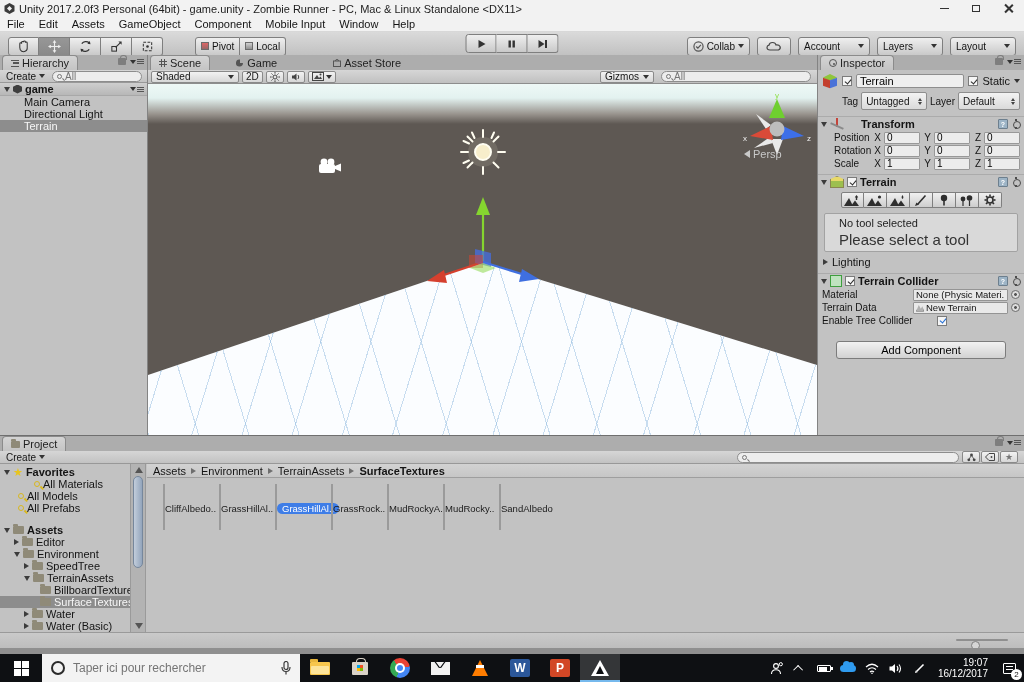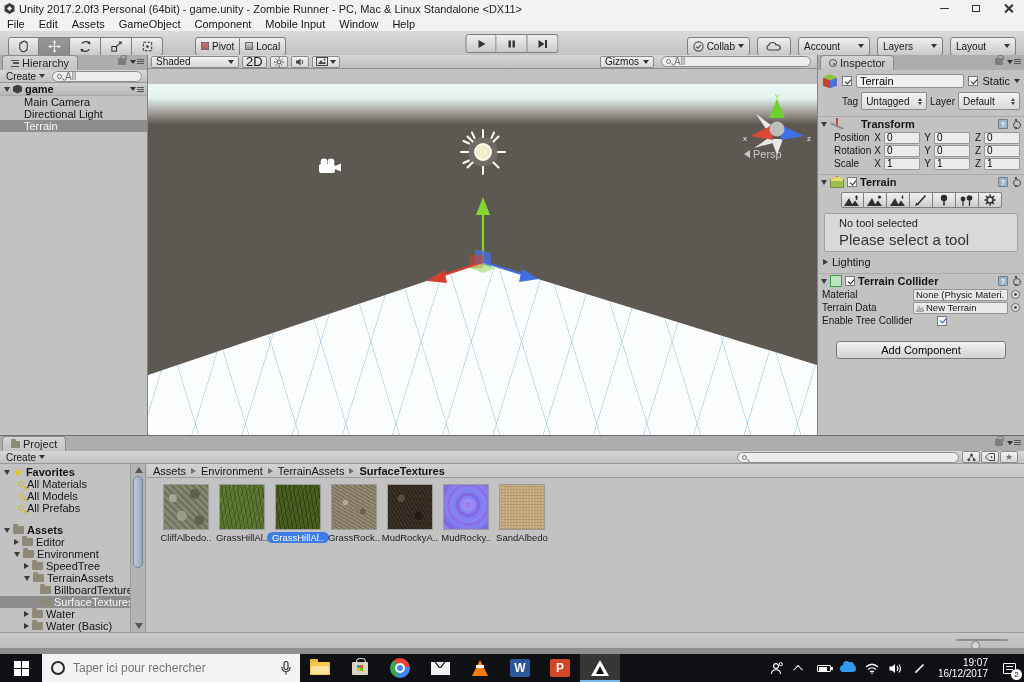--- a/index.html
+++ b/index.html
@@ -62,21 +62,21 @@
   .h-row.child{padding-left:24px;}
   .h-row.sel{background:#8d8d8d;color:#f6f6f6;}
   .hier-tab-icon{width:8px;height:7px;border-top:1.5px solid #555;border-bottom:1.5px solid #555;position:relative;}
   .hier-tab-icon::after{content:"";position:absolute;left:2px;top:1.5px;width:6px;height:1.5px;background:#555;}
   .ucube{width:9px;height:9px;background:#3e3e3e;clip-path:polygon(50% 0,100% 25%,100% 75%,50% 100%,0 75%,0 25%);position:relative;flex:0 0 auto;}
 
   
   #scene-panel{position:absolute;left:148px;top:55px;width:669px;height:380px;background:#c2c2c2;}
   .scene-toolbar{height:14px;background:linear-gradient(#d6d6d6,#c0c0c0);border-bottom:1px solid #8d8d8d;display:flex;align-items:center;padding:0 3px;gap:3px;}
   .dropdown{height:12px;background:linear-gradient(#f2f2f2,#d7d7d7);border:1px solid #8a8a8a;border-radius:2px;display:flex;align-items:center;padding:0 4px;gap:4px;font-size:10px;}
-  .sbtn{height:12px;min-width:18px;background:linear-gradient(#f2f2f2,#d7d7d7);border:1px solid #8a8a8a;border-radius:2px;display:flex;align-items:center;justify-content:center;font-size:13px;padding:0 3px;gap:2px;}
+  .sbtn{height:12px;min-width:18px;background:linear-gradient(#f2f2f2,#d7d7d7);border:1px solid #8a8a8a;border-radius:2px;display:flex;align-items:center;justify-content:center;font-size:10px;padding:0 3px;gap:2px;}
   #viewport{position:absolute;left:0;top:29px;width:669px;height:351px;background:#5e5853;overflow:hidden;}
   .sky{position:absolute;left:0;top:0;width:100%;height:40px;background:linear-gradient(#eef8f6 0px,#e3f2f0 14px,#99948e 30px,#5e5853 40px);}
   .terrain-plane{position:absolute;left:0;top:0;width:669px;height:351px;background-color:#fbfdff;background-image:repeating-linear-gradient(107deg,rgba(148,188,224,.5) 0 1px,transparent 1px 48px),repeating-linear-gradient(73deg,rgba(148,188,224,.5) 0 1px,transparent 1px 48px);clip-path:polygon(335px 178px,669px 281px,669px 351px,0 351px,0 291px);}
   .persp-label{position:absolute;left:596px;top:64px;color:#c9c9c9;font-size:11px;display:flex;align-items:center;gap:3px;}
   .persp-tri{width:0;height:0;border-top:4px solid transparent;border-bottom:4px solid transparent;border-right:6px solid #c9c9c9;}
 
   
   #inspector{position:absolute;left:817px;top:55px;width:207px;height:380px;background:#c2c2c2;border-left:1px solid #838383;}
   .insp-tab-icon{width:8px;height:8px;border:1px solid #555;border-radius:50%;position:relative;}
   .insp-tab-icon::after{content:"";position:absolute;left:2.5px;top:2.5px;width:2px;height:2px;background:#555;border-radius:50%;}
@@ -138,21 +138,21 @@
   .folder{width:11px;height:8px;background:#8f8a78;border-radius:1px;position:relative;flex:0 0 auto;}
   .folder::before{content:"";position:absolute;left:0;top:-2px;width:5px;height:2px;background:#8f8a78;border-radius:1px 1px 0 0;}
   .vscroll{position:absolute;left:130px;top:0;width:16px;height:100%;background:#b3b3b3;border-left:1px solid #9a9a9a;border-right:1px solid #9a9a9a;}
   .vscroll .up{position:absolute;left:4px;top:3px;width:0;height:0;border-left:4px solid transparent;border-right:4px solid transparent;border-bottom:6px solid #555;}
   .vscroll .down{position:absolute;left:4px;bottom:3px;width:0;height:0;border-left:4px solid transparent;border-right:4px solid transparent;border-top:6px solid #555;}
   .vscroll .thumb{position:absolute;left:2px;top:12px;width:10px;height:92px;background:linear-gradient(90deg,#c2cddb,#93a5bc);border:1px solid #76879c;border-radius:5px;}
   .proj-content{position:absolute;left:147px;top:0;right:0;height:100%;}
   .breadcrumb{height:14px;background:linear-gradient(#d2d2d2,#c6c6c6);border-bottom:1px solid #9e9e9e;display:flex;align-items:center;gap:5px;padding:0 6px;font-size:11px;}
   .bc-sep{width:0;height:0;border-top:3.5px solid transparent;border-bottom:3.5px solid transparent;border-left:5px solid #6e6e6e;}
   .tiles{display:flex;gap:10px;padding:6px 0 0 16px;}
-  .tile-wrap{width:46px;display:flex;flex-direction:column;align-items:center;text-align:center;}
+  .tile-wrap{width:46px;display:flex;flex-direction:row;align-items:center;text-align:center;}
   .tile{width:46px;height:46px;border:1px solid #9a9a9a;}
   .tile-label{font-size:9.5px;margin-top:2px;white-space:nowrap;color:#1b1b1b;}
   .tile-label.pill-sel{background:#3e7de7;color:#fff;border-radius:7px;padding:0 5px;}
   .t0{background:#85876f;background-image:radial-gradient(circle at 20% 30%,#a7a896 0 8%,transparent 9%),radial-gradient(circle at 70% 20%,#5e6049 0 10%,transparent 11%),radial-gradient(circle at 40% 70%,#9a9c85 0 12%,transparent 13%),radial-gradient(circle at 80% 80%,#61634d 0 9%,transparent 10%),repeating-linear-gradient(45deg,rgba(40,42,30,.25) 0 2px,transparent 2px 5px);}
   .t1{background:#56702e;background-image:repeating-linear-gradient(80deg,rgba(20,40,5,.35) 0 1px,transparent 1px 4px),repeating-linear-gradient(-70deg,rgba(150,180,80,.3) 0 1px,transparent 1px 5px);}
   .t2{background:#45591f;background-image:repeating-linear-gradient(80deg,rgba(10,25,0,.4) 0 1px,transparent 1px 4px),repeating-linear-gradient(-70deg,rgba(120,150,60,.3) 0 1px,transparent 1px 5px);}
   .t3{background:#93896f;background-image:radial-gradient(circle at 30% 40%,#b5ac93 0 6%,transparent 7%),radial-gradient(circle at 70% 60%,#6a614c 0 7%,transparent 8%),repeating-linear-gradient(30deg,rgba(60,50,35,.3) 0 1px,transparent 1px 3px);}
   .t4{background:#3c3126;background-image:radial-gradient(circle at 30% 30%,#59503f 0 8%,transparent 9%),radial-gradient(circle at 70% 70%,#241c13 0 9%,transparent 10%),repeating-linear-gradient(60deg,rgba(0,0,0,.35) 0 1px,transparent 1px 3px);}
   .t5{background:radial-gradient(circle at 55% 45%,#a495f8 0 8%,#7b78ef 30%,#8b87f3 55%,#7d72ea 80%,#8f8af5 100%);background-blend-mode:normal;}
   .t5b{position:relative;}
@@ -381,20 +381,46 @@
       </div>
     <div class="h-row child">
         <span>Directional Light</span>
       </div>
     <div class="h-row child sel">
         <span>Terrain</span>
       </div>
   </div>
 
   <div id="scene-panel">
+    <div class="ptabbar">
+      <div class="ptab active">
+          <svg width="8" height="8" viewBox="0 0 8 8">
+            <g stroke="#555" stroke-width="1">
+              <line x1="2.5" y1="0" x2="2.5" y2="8"></line>
+              <line x1="5.5" y1="0" x2="5.5" y2="8"></line>
+              <line x1="0" y1="2.5" x2="8" y2="2.5"></line>
+              <line x1="0" y1="5.5" x2="8" y2="5.5"></line>
+            </g>
+          </svg>
+          <span>Scene</span>
+        </div>
+      <div class="ptab" style="margin-left:18px;">
+          <svg width="8" height="8" viewBox="0 0 8 8">
+            <path d="M7 4 A3.5 3.5 0 1 1 4 0.5 L4 4 Z" fill="#555"></path>
+          </svg>
+          <span>Game</span>
+        </div>
+      <div class="ptab" style="margin-left:40px;">
+          <svg width="8" height="8" viewBox="0 0 8 8">
+            <rect x="0.5" y="2" width="7" height="5.5" fill="none" stroke="#555"></rect>
+            <path d="M2.5 2 Q2.5 0.5 4 0.5 Q5.5 0.5 5.5 2" fill="none" stroke="#555"></path>
+          </svg>
+          <span>Asset Store</span>
+        </div>
+    </div>
     <div class="scene-toolbar">
       <div class="dropdown" style="width:88px;justify-content:space-between;">
           <span>Shaded</span>
           <span class="caret"></span>
         </div>
       <div class="sbtn">
           <span>2D</span>
         </div>
       <div class="sbtn">
           <svg width="10" height="10" viewBox="0 0 10 10">
@@ -730,21 +756,21 @@
         <div class="sbtn" style="width:18px;color:#777;font-size:9px;">★</div>
       </div>
     </div>
     <div class="proj-body">
       <div class="proj-tree">
         <div class="p-row bold">
             <span class="fold"></span>
             <span class="star-icon">★</span>
             <span>Favorites</span>
           </div>
-        <div class="p-row" style="padding-left:18px;">
+        <div class="p-row" style="padding-left:18px;margin-left:16px;">
             <span class="mag-y"></span>
             <span>All Materials</span>
           </div>
         <div class="p-row" style="padding-left:18px;">
             <span class="mag-y"></span>
             <span>All Models</span>
           </div>
         <div class="p-row" style="padding-left:18px;">
             <span class="mag-y"></span>
             <span>All Prefabs</span>

